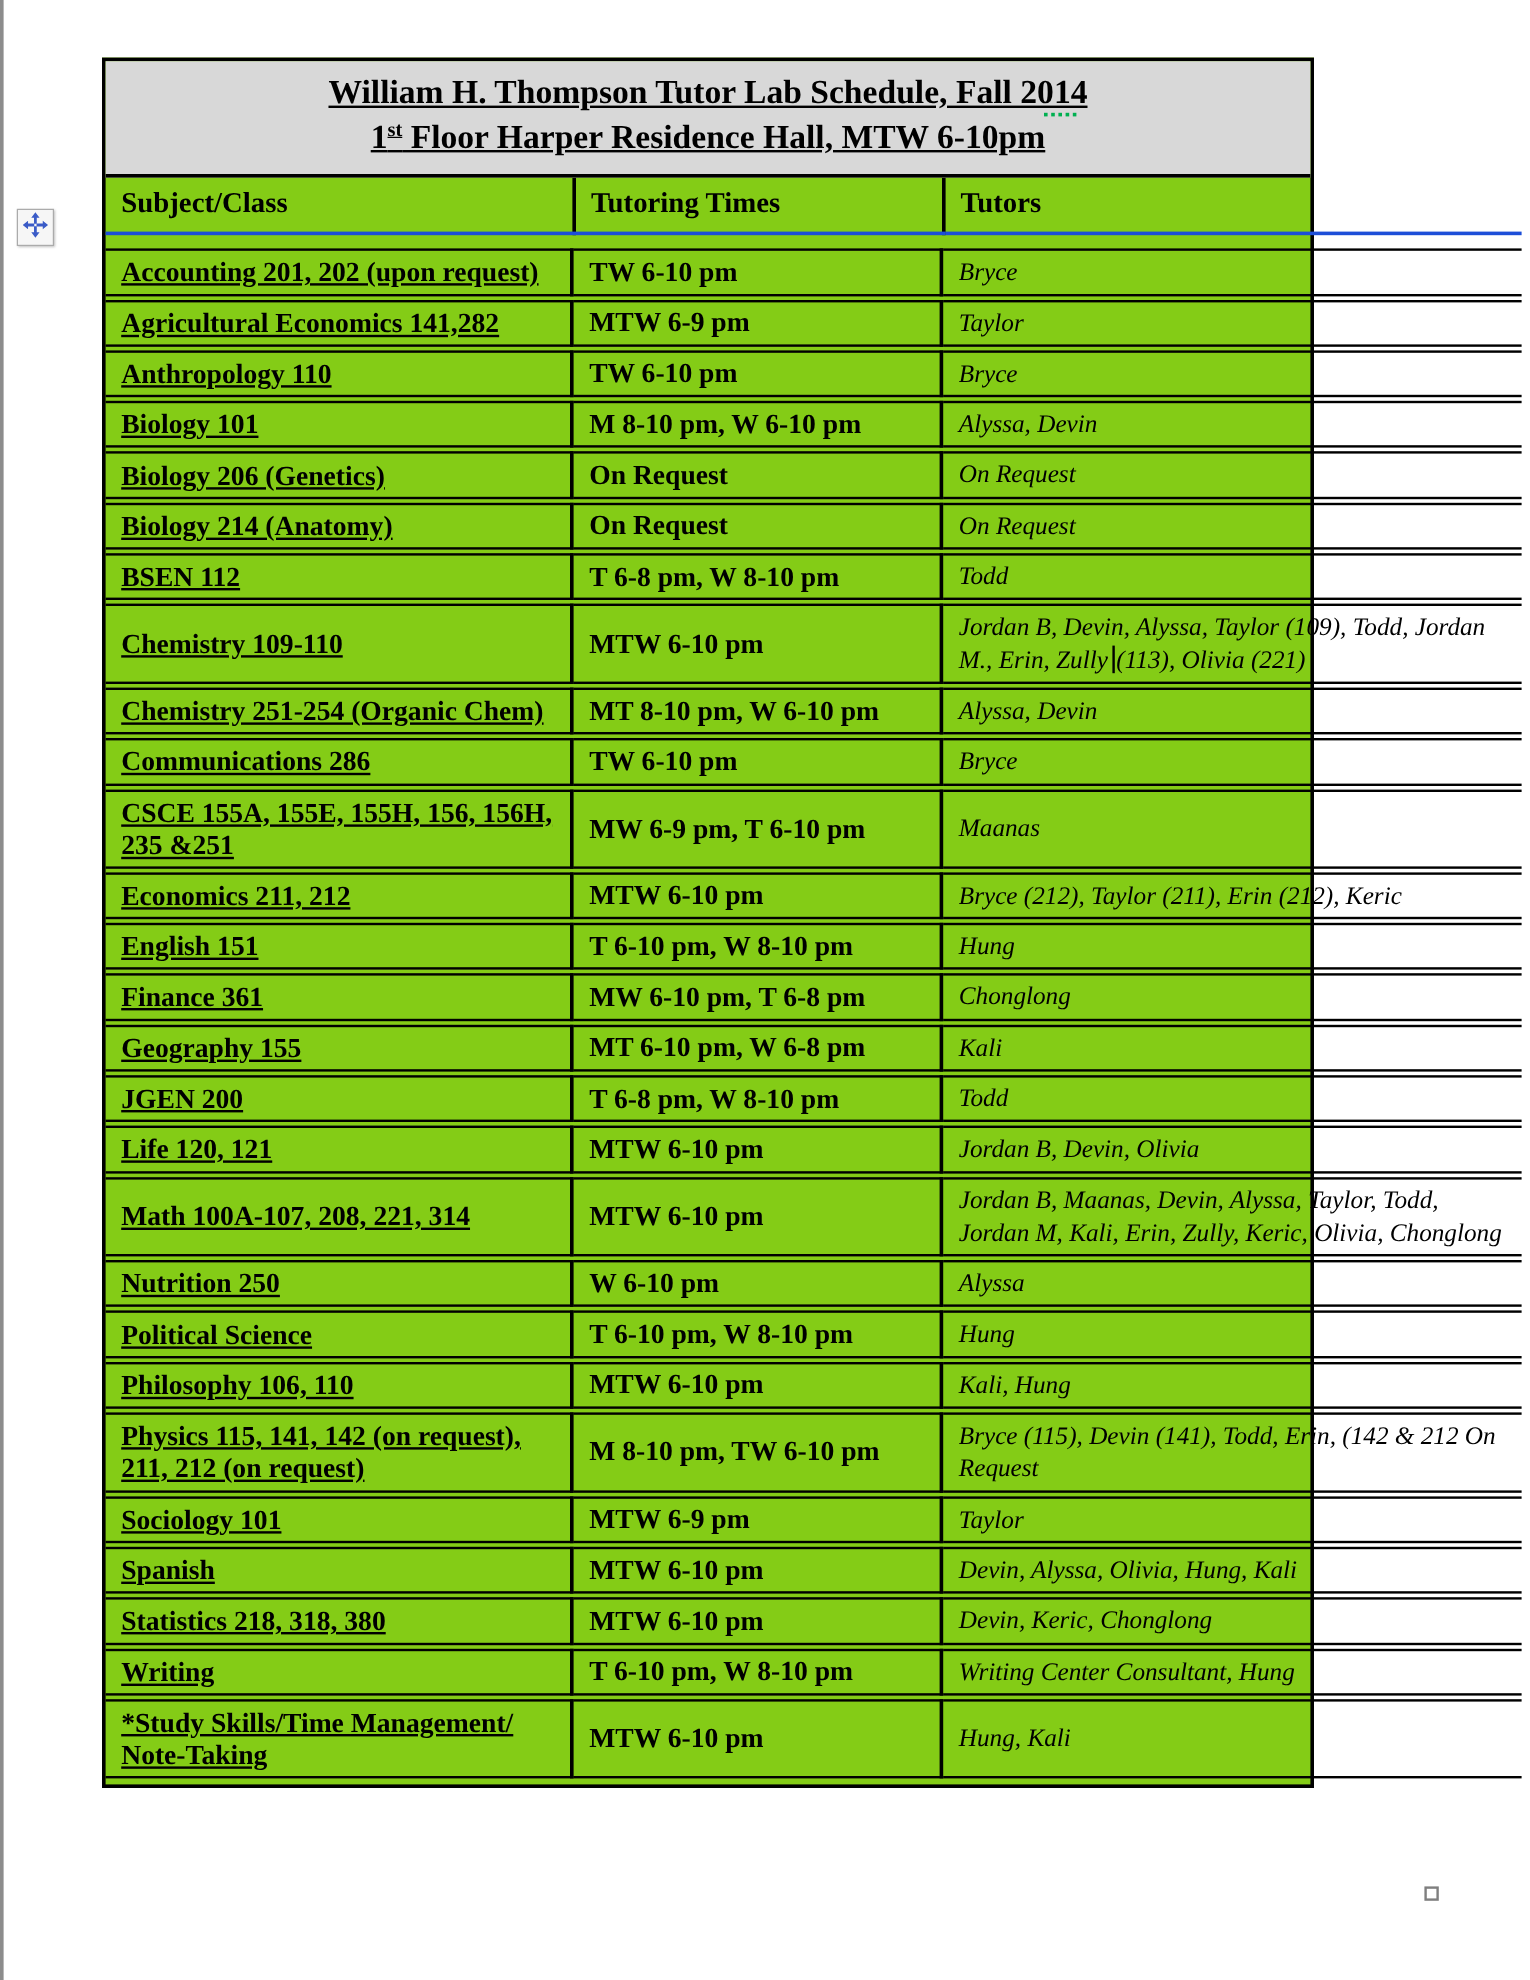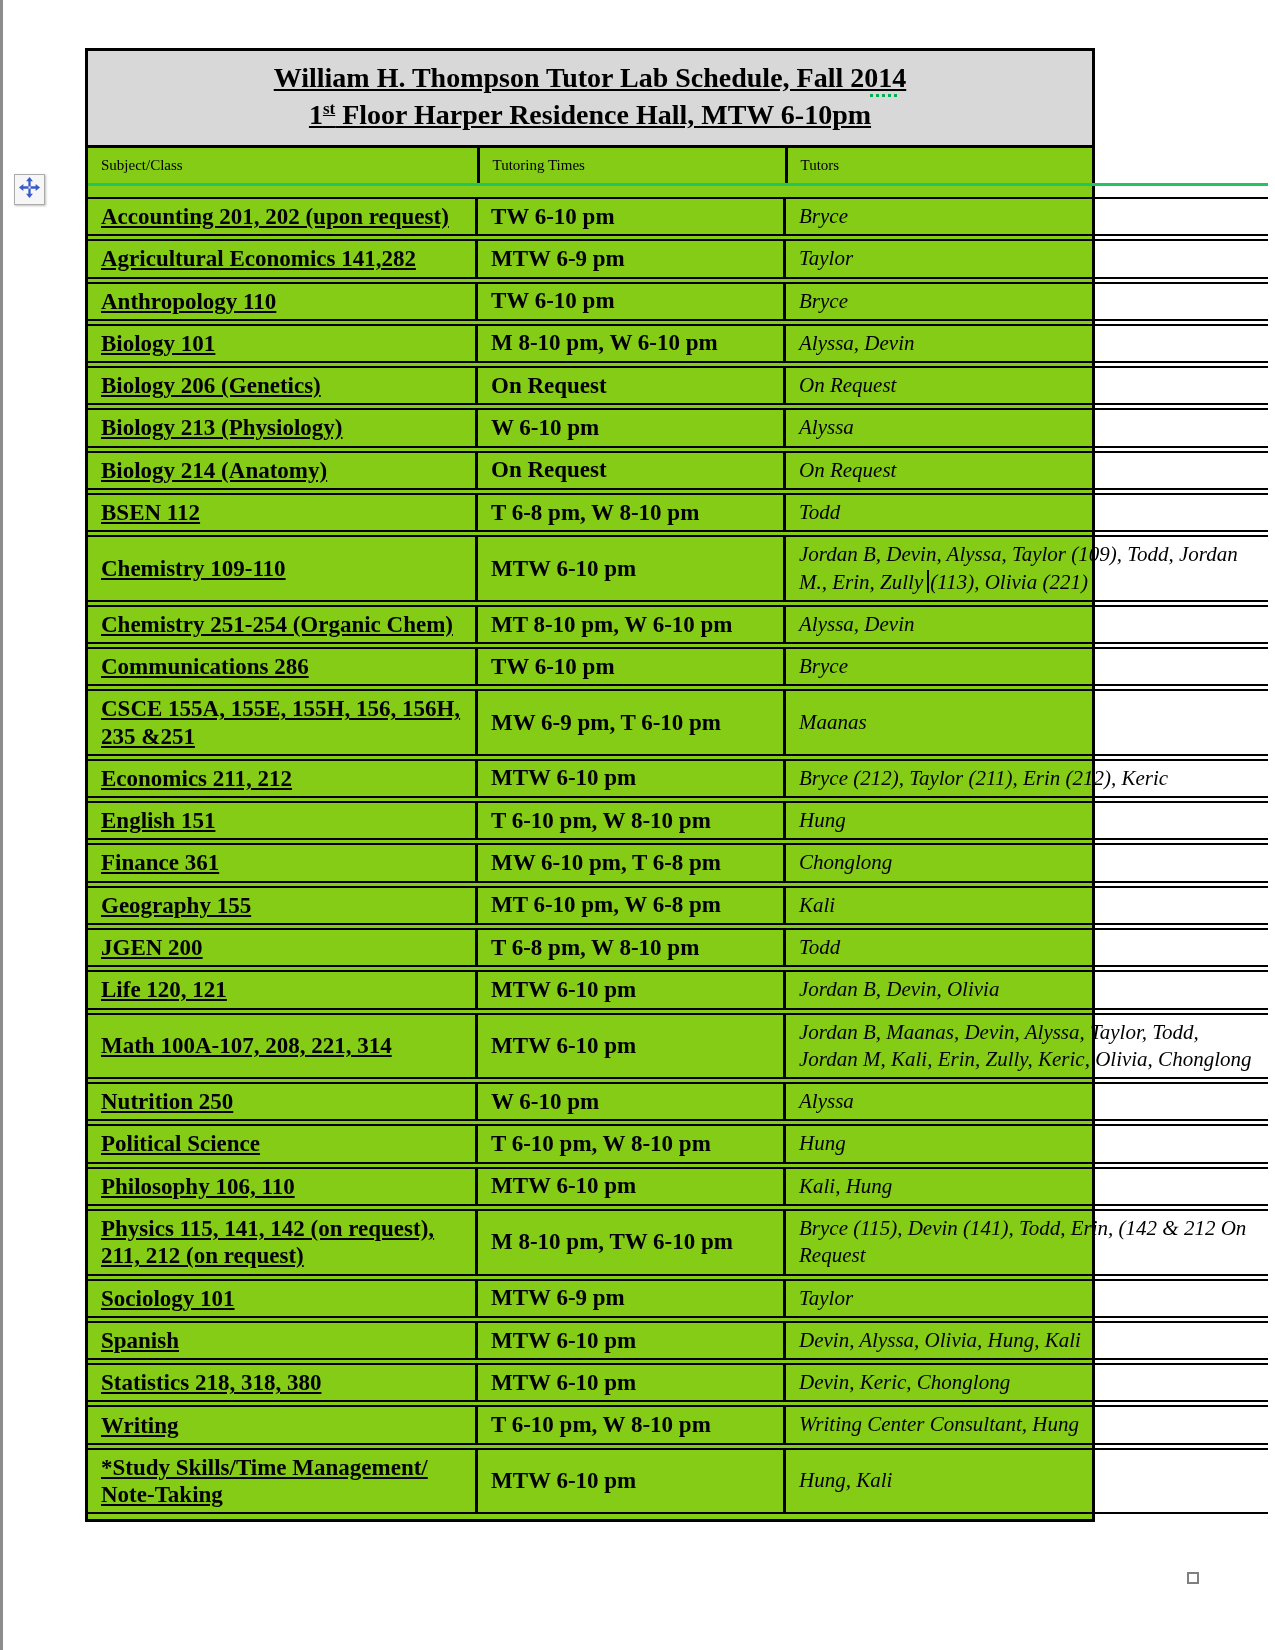--- a/index.html
+++ b/index.html
@@ -45,23 +45,23 @@
     width: 27px; height: 5px;
     border-bottom: 3px dotted #00b050;
   }
   
   table { width: 100%; table-layout: fixed; }
   col.c1 { width: 390px; }
   col.c2 { width: 308px; }
   col.c3 { width: 482px; }
   .header-table { border-collapse: collapse; }
   .header-table td {
-    font-size: 15px; font-weight: normal;
+    font-size: 24px; font-weight: bold;
     padding: 9px 6px 9px 13px;
-    border-bottom: 3px solid #22c55e;
+    border-bottom: 3px solid #1d4ed8;
   }
   .header-table td.v { border-right: 3px solid #000; }
   .data-table {
     border-collapse: separate;
     border-spacing: 0 3px;
     margin-top: 8px;
     margin-bottom: 2px;
   }
   .data-table td {
     border-top: 2px solid #000;
@@ -172,25 +172,20 @@
     <td class="times v">M 8-10 pm, W 6-10 pm</td>
     <td class="tutors">Alyssa, Devin</td>
   </tr>
 
   <tr>
     <td class="subject v">Biology 206 (Genetics)</td>
     <td class="times v">On Request</td>
     <td class="tutors">On Request</td>
   </tr>
 
-  <tr>
-    <td class="subject v">Biology 213 (Physiology)</td>
-    <td class="times v">W 6-10 pm</td>
-    <td class="tutors">Alyssa</td>
-  </tr>
 
   <tr>
     <td class="subject v">Biology 214 (Anatomy)</td>
     <td class="times v">On Request</td>
     <td class="tutors">On Request</td>
   </tr>
 
   <tr>
     <td class="subject v">BSEN 112</td>
     <td class="times v">T 6-8 pm, W 8-10 pm</td>

